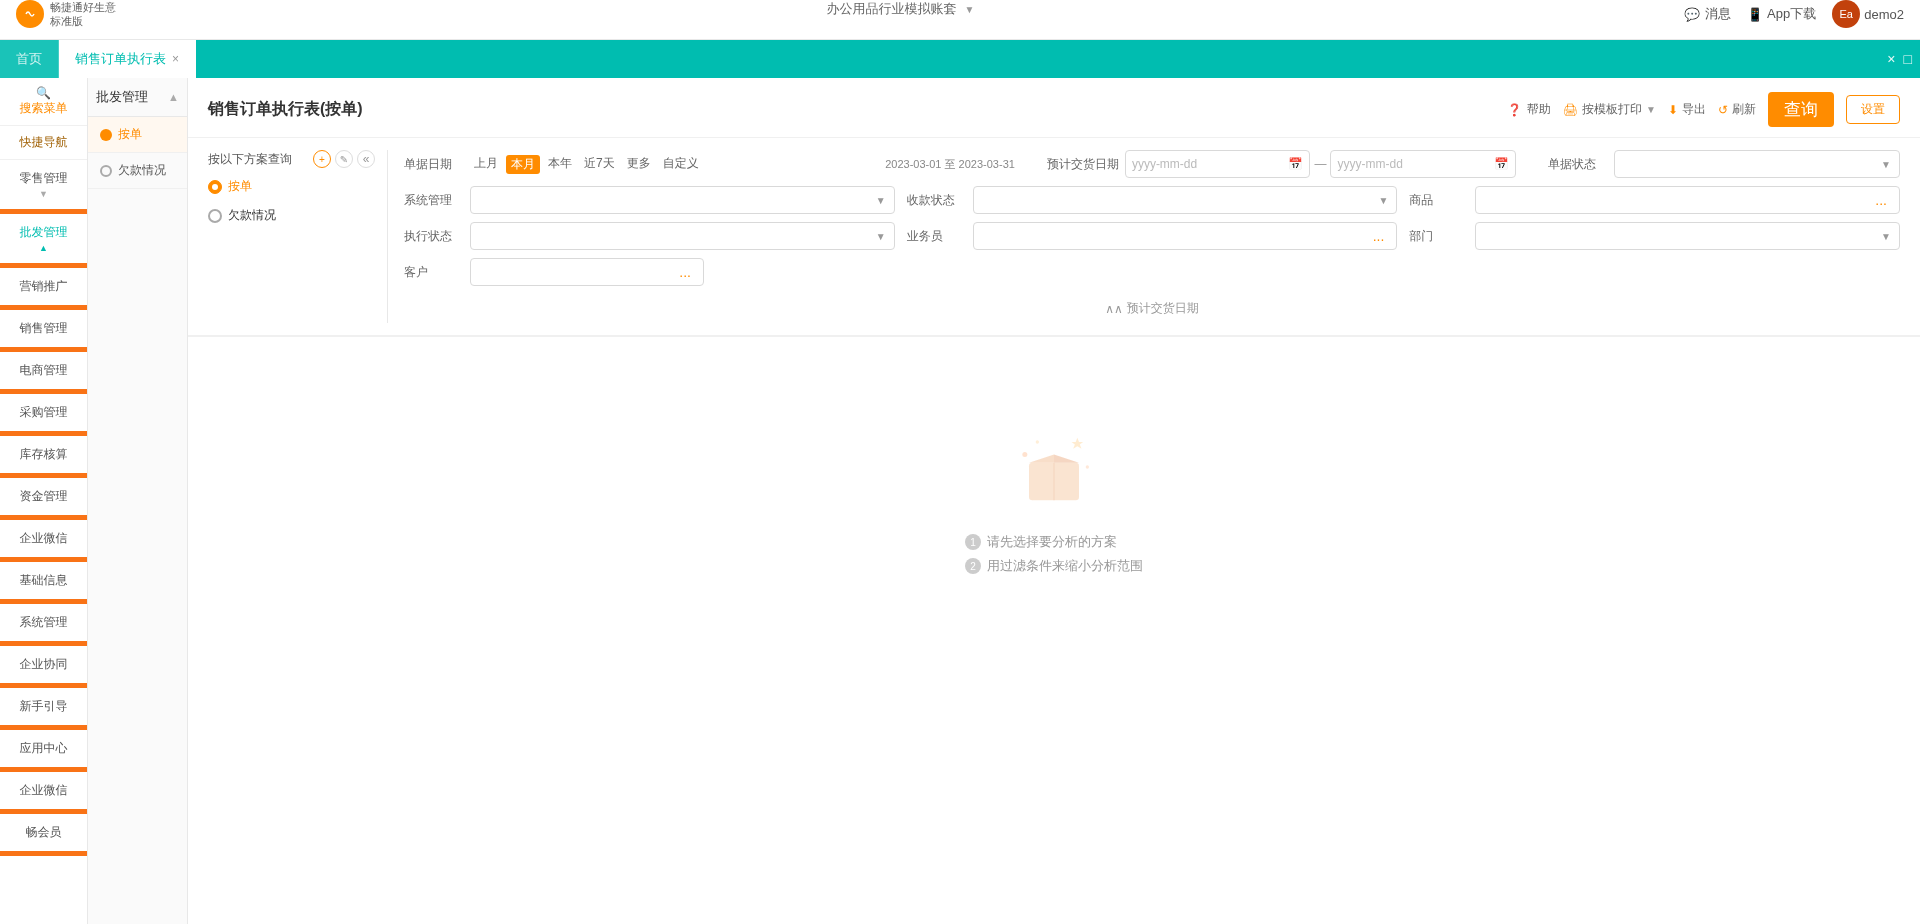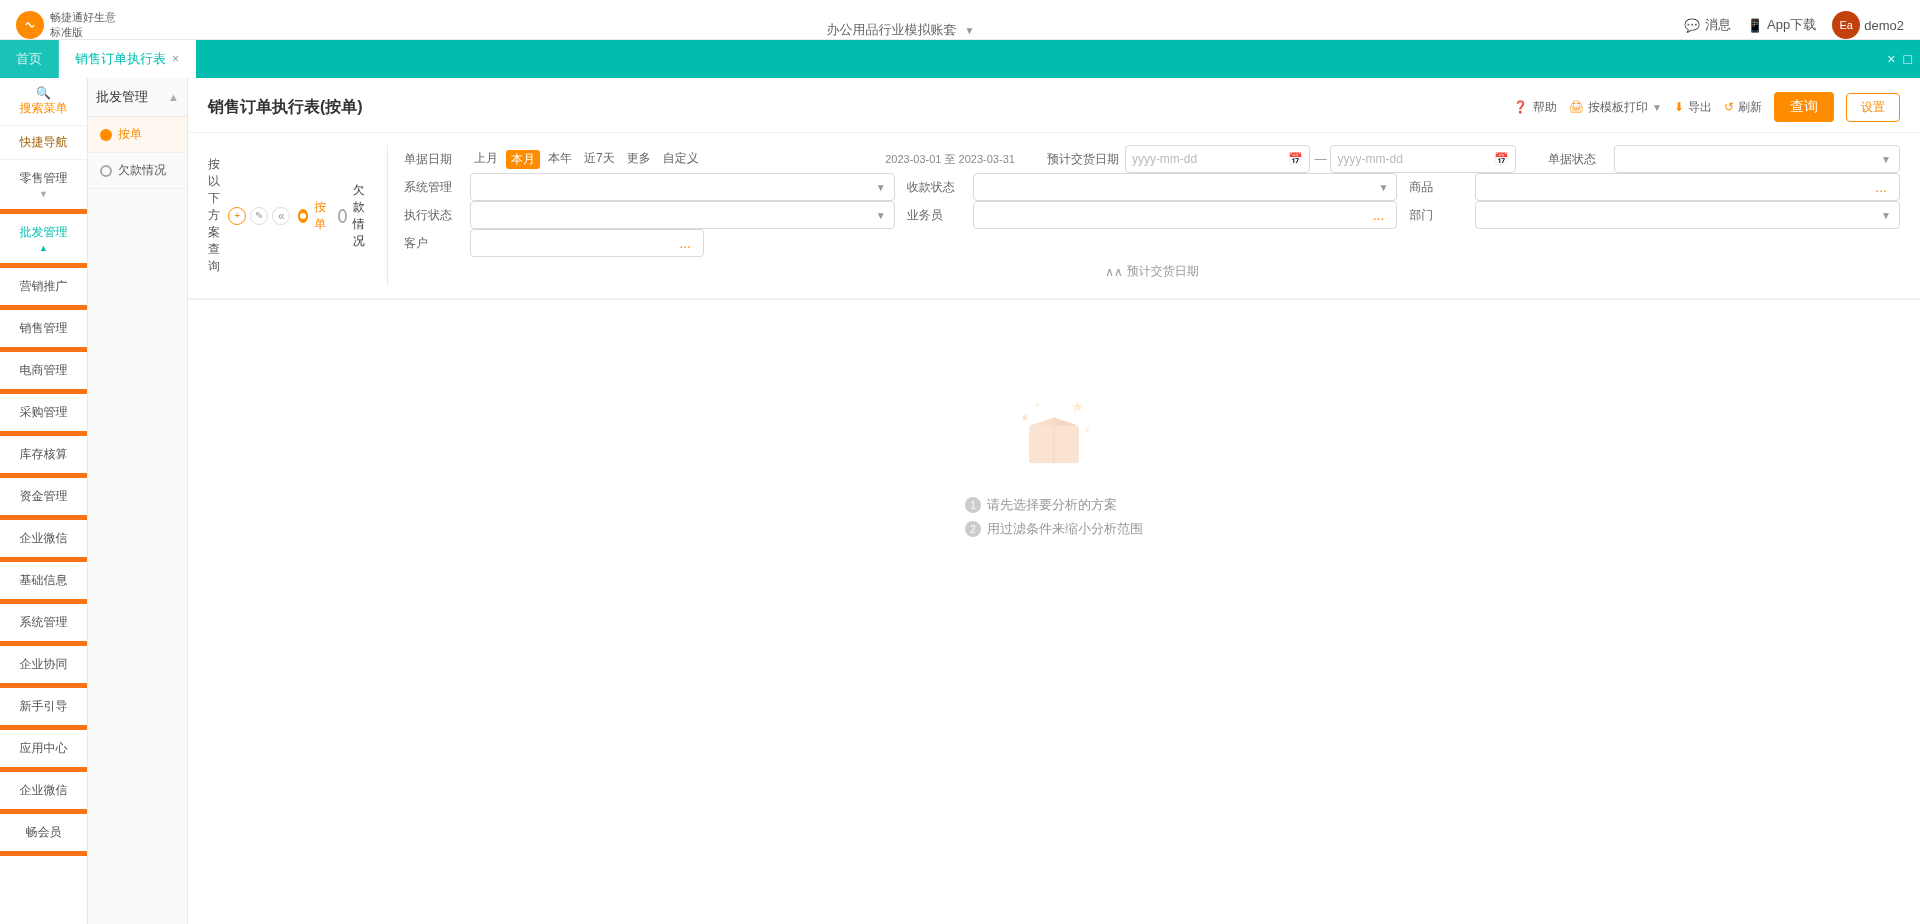--- a/index.html
+++ b/index.html
@@ -4,21 +4,21 @@
   <style>
     * { box-sizing: border-box; margin: 0; padding: 0; }
     body { font-family: "Microsoft YaHei", Arial, sans-serif; font-size: 13px; background: #f5f5f5; color: #333; display: flex; flex-direction: column; height: 100vh; overflow: hidden; }
 
     
     .top-bar {
       height: 40px;
       background: #fff;
       border-bottom: 1px solid #e8e8e8;
       display: flex;
-      align-items: flex-end;
+      align-items: flex-start;
       padding: 0 16px;
       justify-content: space-between;
       z-index: 100;
     }
     .top-bar-left {
       display: flex;
       align-items: center;
       gap: 8px;
     }
     .logo-area {
@@ -239,21 +239,21 @@
       color: #666;
       cursor: pointer;
     }
     .page-action-btn .icon { color: #ff8c00; }
     .btn-primary {
       background: #ff8c00;
       color: #fff;
       border: none;
       padding: 6px 16px;
       border-radius: 4px;
-      font-size: 14px;
+      font-size: 17px;
       cursor: pointer;
     }
     .btn-secondary {
       background: #fff;
       color: #ff8c00;
       border: 1px solid #ff8c00;
       padding: 5px 14px;
       border-radius: 4px;
       font-size: 12px;
       cursor: pointer;
@@ -264,21 +264,21 @@
       display: flex;
       padding: 12px 20px;
       border-bottom: 1px solid #f0f0f0;
       gap: 0;
     }
     .filter-left {
       width: 180px;
       border-right: 1px solid #e8e8e8;
       padding-right: 12px;
       display: flex;
-      flex-direction: row;
+      flex-direction: column;
       gap: 8px;
     }
     .filter-left-header {
       font-size: 12px;
       color: #555;
       display: flex;
       align-items: center;
       gap: 6px;
     }
     .filter-left-header-actions {
@@ -331,21 +331,21 @@
       display: flex;
       align-items: center;
       justify-content: center;
     }
 
     .filter-right {
       flex: 1;
       padding-left: 16px;
       display: flex;
       flex-direction: column;
-      gap: 0;
+      gap: 8px;
     }
     .filter-row {
       display: flex;
       align-items: center;
       gap: 12px;
       flex-wrap: nowrap;
     }
     .filter-field {
       display: flex;
       align-items: center;

